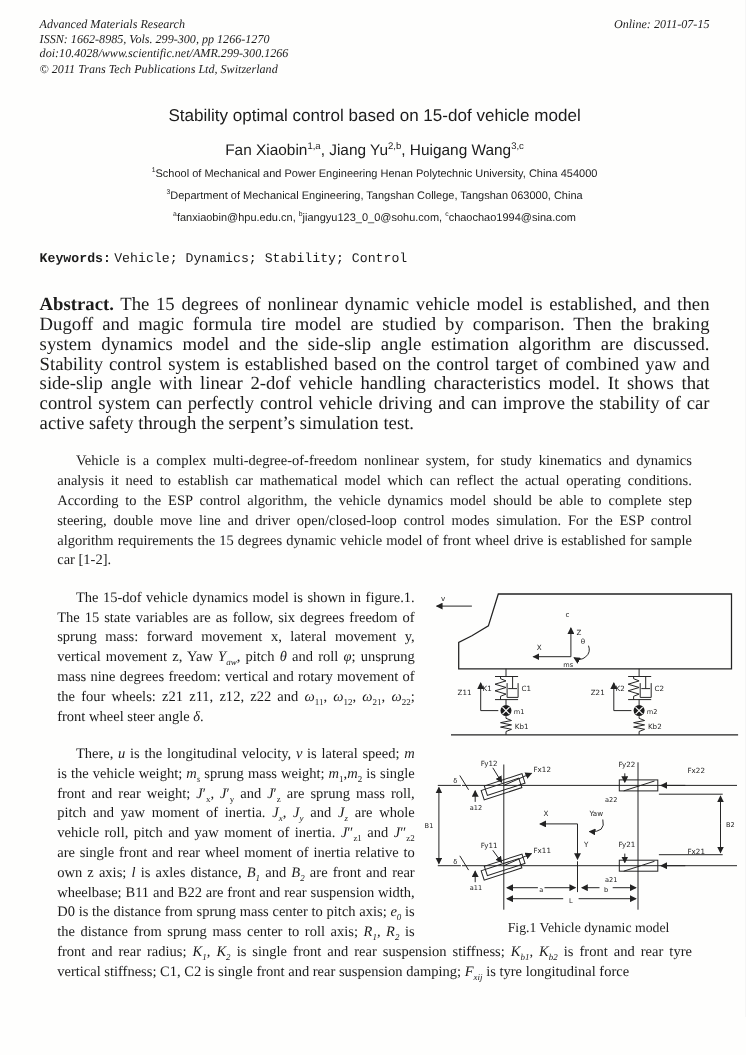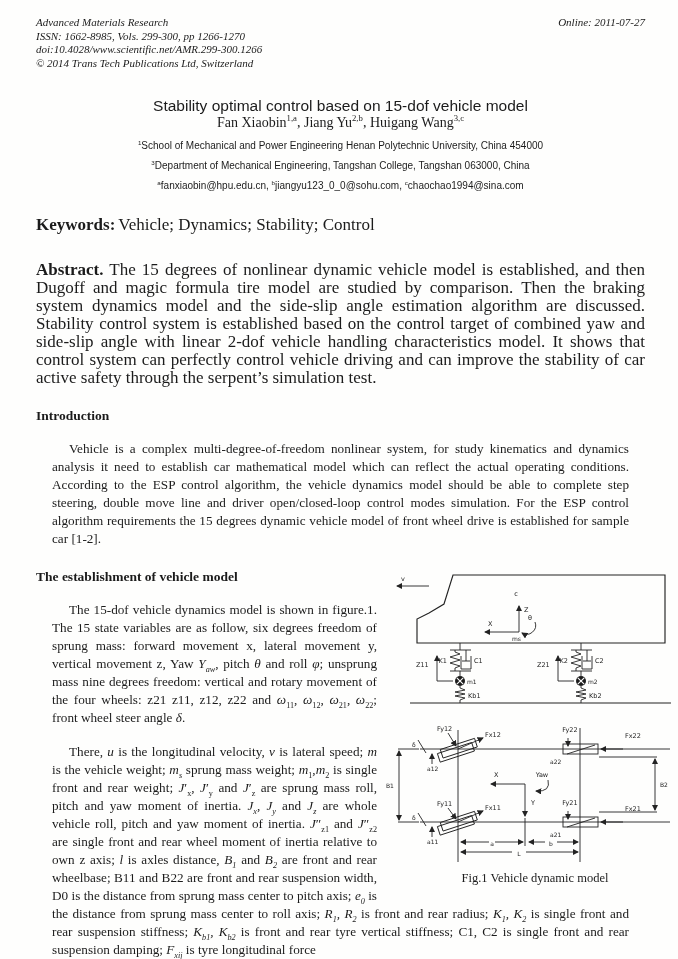--- a/index.html
+++ b/index.html
@@ -3,25 +3,25 @@
 <meta charset="utf-8">
 <style>
   html,body{margin:0;padding:0;background:#e8e8e8;}
   .page{position:relative;width:678px;height:959px;background:#fefefd;box-sizing:border-box;
         padding:16px 33px 0 36px;font-family:"Liberation Serif",serif;color:#1b1b1b;overflow:hidden;}
   .hdr{display:flex;justify-content:space-between;align-items:flex-start;
        font-style:italic;font-size:11px;line-height:13.5px;}
   .hdr-left div{white-space:nowrap;}
   .title{font-family:"Liberation Sans",sans-serif;font-weight:normal;font-size:15.5px;
          text-align:center;margin:27px 0 0 0;}
-  .authors{font-family:Liberation Serif, serif;font-size:14px;text-align:center;}
+  .authors{font-family:Liberation Sans, sans-serif;font-size:14px;text-align:center;margin-top:13px;}
   .affil,.emails{font-family:"Liberation Sans",sans-serif;font-size:10px;text-align:center;margin-top:9px;}
   sup{font-size:0.62em;line-height:0;}
   sub{font-size:0.62em;line-height:0;}
-  .keywords{font-family:Liberation Serif, serif;font-size:17px;margin-top:24px;}
+  .keywords{font-family:Liberation Mono, monospace;font-size:12px;margin-top:24px;}
   .kw-label{font-weight:bold;}
   .kw-value{margin-left:3px;}
   .abstract{font-size:17px;line-height:18px;text-align:justify;margin:26px 0 0 0;}
   h2.sec{font-size:13.5px;font-weight:bold;margin:21px 0 7px 0;}
   p.body{font-size:13.2px;line-height:18px;text-align:justify;margin:16px;}
   .indent{text-indent:17px;}
   .model-sec{margin-top:2px;}
   .fig{float:right;width:290px;margin:0 -30px 0 8px;}
   .fig svg{display:block;}
   svg text{font-family:"DejaVu Sans",sans-serif;font-size:6.5px;fill:#1c1c1c;}
@@ -35,41 +35,40 @@
 </head>
 <body>
 
 <div class="page">
 
   <div class="hdr">
     <div class="hdr-left">
       <div>Advanced Materials Research</div>
       <div>ISSN: 1662-8985, Vols. 299-300, pp 1266-1270</div>
       <div>doi:10.4028/www.scientific.net/AMR.299-300.1266</div>
-      <div>© 2014 Trans Tech Publications Ltd, Switzerland</div>
+      <div>© 2011 Trans Tech Publications Ltd, Switzerland</div>
     </div>
-    <div class="hdr-right">Online: 2011-07-27</div>
+    <div class="hdr-right">Online: 2011-07-15</div>
   </div>
 
   <h1 class="title">Stability optimal control based on 15-dof vehicle model</h1>
 
   <div class="authors">Fan Xiaobin<sup>1,a</sup>, Jiang Yu<sup>2,b</sup>, Huigang Wang<sup>3,c</sup></div>
 
   <div class="affil"><sup>1</sup>School of Mechanical and Power Engineering Henan Polytechnic University, China 454000</div>
   <div class="affil"><sup>3</sup>Department of Mechanical Engineering, Tangshan College, Tangshan 063000, China</div>
 
   <div class="emails"><sup>a</sup>fanxiaobin@hpu.edu.cn, <sup>b</sup>jiangyu123_0_0@sohu.com, <sup>c</sup>chaochao1994@sina.com</div>
 
   <div class="keywords">
     <span class="kw-label">Keywords:</span><span class="kw-value">Vehicle; Dynamics; Stability; Control</span>
   </div>
 
   <p class="abstract"><b>Abstract.</b> The 15 degrees of nonlinear dynamic vehicle model is established, and then Dugoff and magic formula tire model are studied by comparison. Then the braking system dynamics model and the side-slip angle estimation algorithm are discussed. Stability control system is established based on the control target of combined yaw and side-slip angle with linear 2-dof vehicle handling characteristics model. It shows that control system can perfectly control vehicle driving and can improve the stability of car active safety through the serpent’s simulation test.</p>
 
-  <h2 class="sec">Introduction</h2>
   <p class="body indent">Vehicle is a complex multi-degree-of-freedom nonlinear system, for study kinematics and dynamics analysis it need to establish car mathematical model which can reflect the actual operating conditions. According to the ESP control algorithm, the vehicle dynamics model should be able to complete step steering, double move line and driver open/closed-loop control modes simulation. For the ESP control algorithm requirements the 15 degrees dynamic vehicle model of front wheel drive is established for sample car [1-2].</p>
 
   <div class="model-sec">
 
     <figure class="fig" style="margin-top:1px;">
       <svg width="290" height="320" viewBox="0 0 290 320">
         <defs>
           <marker id="arr" viewBox="0 0 10 10" refX="8.5" refY="5" markerWidth="7" markerHeight="7" orient="auto">
             <path d="M0,0 L10,5 L0,10 z" style="fill:#232323;stroke:none;"></path>
           </marker>
@@ -209,18 +208,17 @@
           <text x="166" y="276" text-anchor="middle" style="font-size:6px;">b</text>
           <line x1="127" y1="282" x2="76" y2="282" marker-end="url(#arr)"></line>
           <line x1="141" y1="282" x2="193" y2="282" marker-end="url(#arr)"></line>
           <text x="134" y="286" text-anchor="middle" style="font-size:6px;">L</text>
         </g>
 
         <text class="cap" x="150" y="312" text-anchor="middle">Fig.1  Vehicle dynamic model</text>
       </svg>
     </figure>
 
-    <h2 class="sec">The establishment of vehicle model</h2>
     <p class="body indent">The 15-dof vehicle dynamics model is shown in figure.1. The 15 state variables are as follow, six degrees freedom of sprung mass: forward movement x, lateral movement y, vertical movement z, Yaw <i>Y<sub>aw</sub></i>, pitch <i>θ</i> and roll <i>φ</i>; unsprung mass nine degrees freedom: vertical and rotary movement of the four wheels: z21 z11, z12, z22 and <i>ω</i><sub>11</sub>, <i>ω</i><sub>12</sub>, <i>ω</i><sub>21</sub>, <i>ω</i><sub>22</sub>; front wheel steer angle <i>δ</i>.</p>
     <p class="body indent">There, <i>u</i> is the longitudinal velocity, <i>v</i> is lateral speed; <i>m</i> is the vehicle weight; <i>m<sub>s</sub></i> sprung mass weight; <i>m</i><sub>1</sub>,<i>m</i><sub>2</sub> is single front and rear weight; <i>J</i>′<sub>x</sub>, <i>J</i>′<sub>y</sub> and <i>J</i>′<sub>z</sub> are sprung mass roll, pitch and yaw moment of inertia. <i>J<sub>x</sub></i>, <i>J<sub>y</sub></i> and <i>J<sub>z</sub></i> are whole vehicle roll, pitch and yaw moment of inertia. <i>J</i>″<sub>z1</sub> and <i>J</i>″<sub>z2</sub> are single front and rear wheel moment of inertia relative to own z axis; <i>l</i> is axles distance, <i>B<sub>1</sub></i> and <i>B<sub>2</sub></i> are front and rear wheelbase; B11 and B22 are front and rear suspension width, D0 is the distance from sprung mass center to pitch axis; <i>e<sub>0</sub></i> is the distance from sprung mass center to roll axis; <i>R<sub>1</sub>, R<sub>2</sub></i> is front and rear radius; <i>K<sub>1</sub>, K<sub>2</sub></i> is single front and rear suspension stiffness; <i>K<sub>b1</sub>, K<sub>b2</sub></i> is front and rear tyre vertical stiffness; C1, C2 is single front and rear suspension damping; <i>F<sub>xij</sub></i> is tyre longitudinal force</p>
   </div>
 
 </div>
 
 </body></html>

